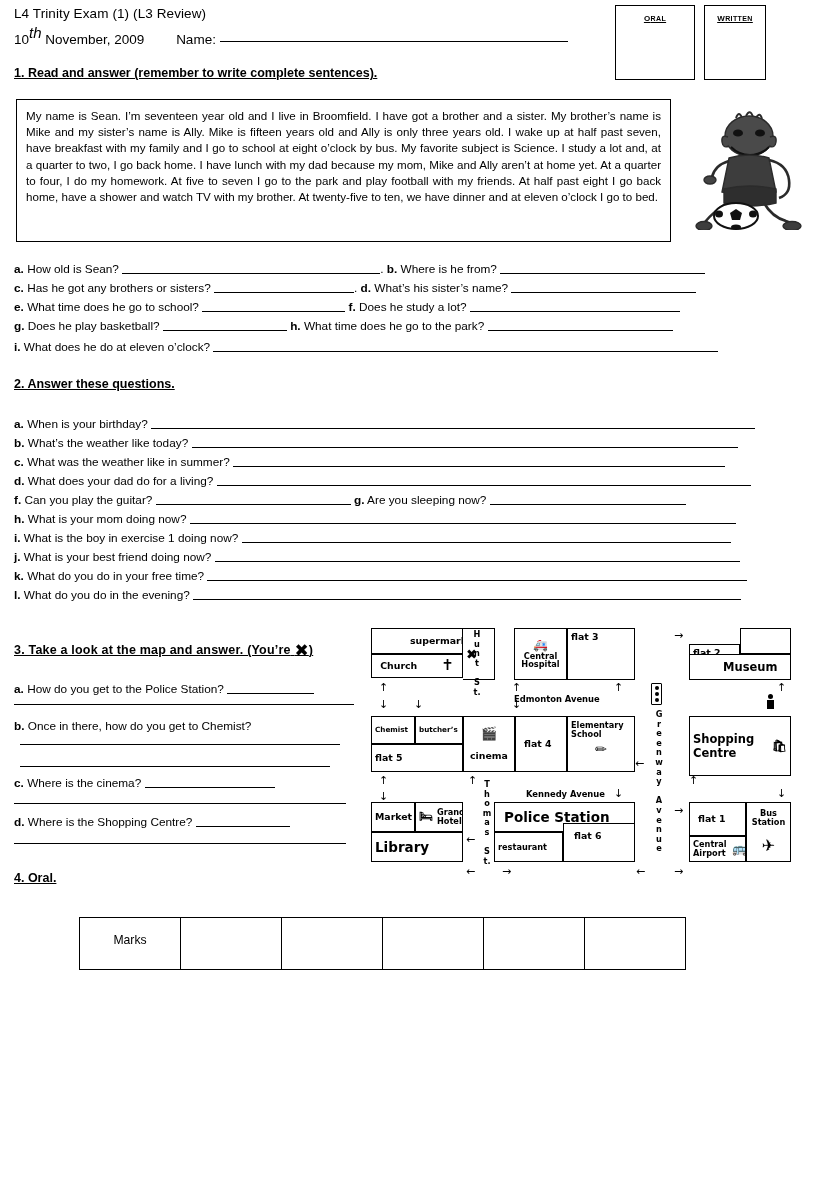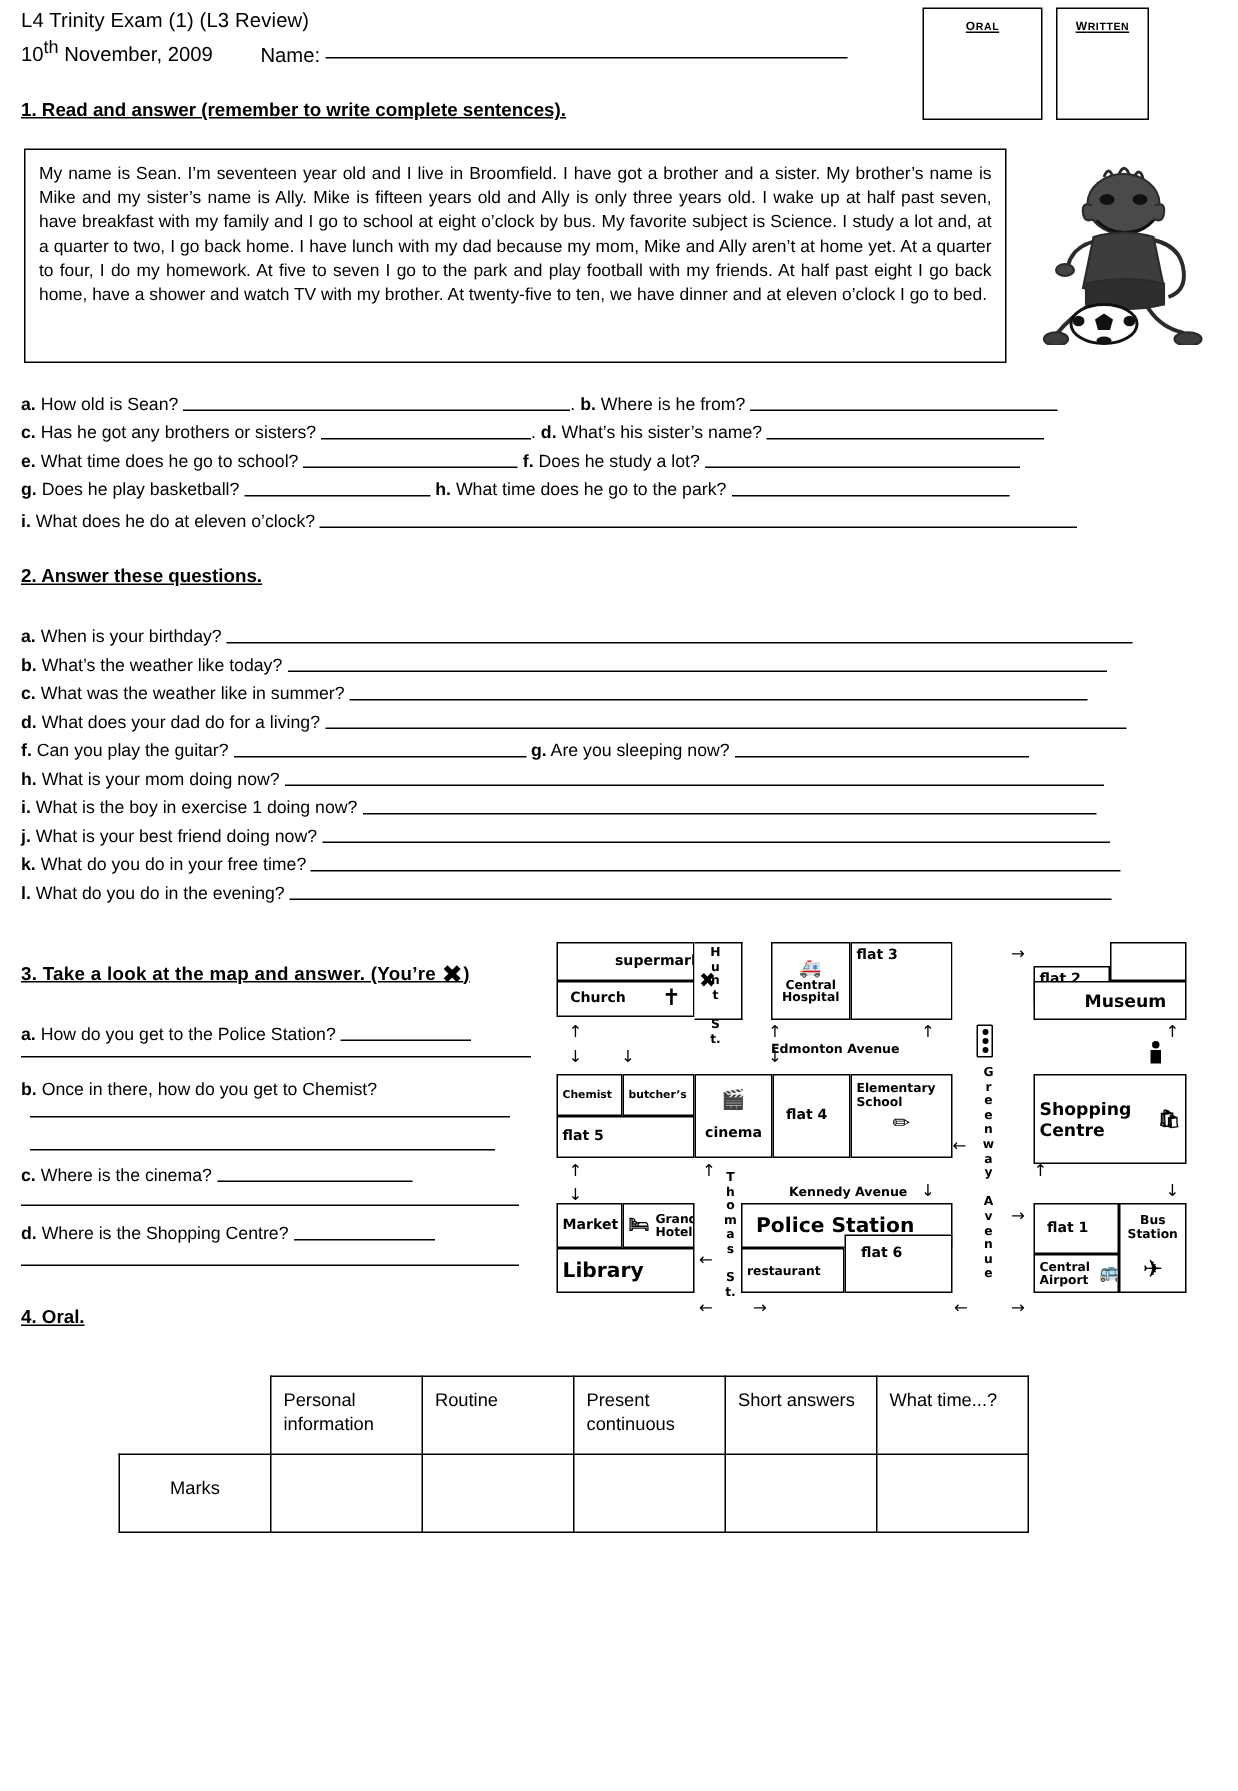--- a/index.html
+++ b/index.html
@@ -10,21 +10,21 @@
     font-family: "Liberation Sans", sans-serif;
     color: #000;
     position: relative;
     overflow: hidden;
   }
   .page { position: relative; width: 825px; height: 1194px; }
 
   
   .hdr-title { position: absolute; left: 14px; top: 6px; font-size: 13.5px; letter-spacing: .1px; white-space: nowrap; }
   .hdr-date  { position: absolute; left: 14px; top: 24px; font-size: 13.5px; white-space: nowrap; }
-  .hdr-date sup { font-size: 12px; vertical-align: super; }
+  .hdr-date sup { font-size: 15px; vertical-align: super; font-style: italic; }
   .name-lbl { margin-left: 28px; }
   .name-rule { display: inline-block; width: 348px; border-bottom: 1.2px solid #000; vertical-align: 2px; margin-left: 4px; }
 
   .score-box { position: absolute; border: 1.6px solid #000; background: #fff; }
   #oral-box    { left: 615px; top: 5px; width: 80px; height: 75px; }
   #written-box { left: 704px; top: 5px; width: 62px; height: 75px; }
   .score-lbl { text-align: center; margin-top: 5px; font-size: 9.5px; font-variant: small-caps;
                text-transform: lowercase; font-weight: 600; text-decoration: underline; letter-spacing: .4px; }
   .score-lbl::first-letter { font-size: 11.5px; }
 
@@ -404,28 +404,20 @@
     <div class="arrow" style="left:303px;top:2px;">→</div>
     <div class="arrow" style="left:318px;top:147px;">↑</div>
     <div class="arrow" style="left:406px;top:54px;">↑</div>
     <div class="arrow" style="left:406px;top:160px;">↓</div>
   </div>
 
   <div class="sec-head" id="sec4-head">4. Oral.</div>
 
   <table id="marks">
     <tbody>
-        <tr>
-      <td class="blankcorner"></td>
-      <td class="mhead">Personal information</td>
-      <td class="mhead">Routine</td>
-      <td class="mhead">Present continuous</td>
-      <td class="mhead">Short answers</td>
-      <td class="mhead">What time...?</td>
-    </tr>
     <tr>
       <td class="mlabel">Marks</td>
       <td class="mcell"></td>
       <td class="mcell"></td>
       <td class="mcell"></td>
       <td class="mcell"></td>
       <td class="mcell"></td>
     </tr>
   </tbody>
     </table>

